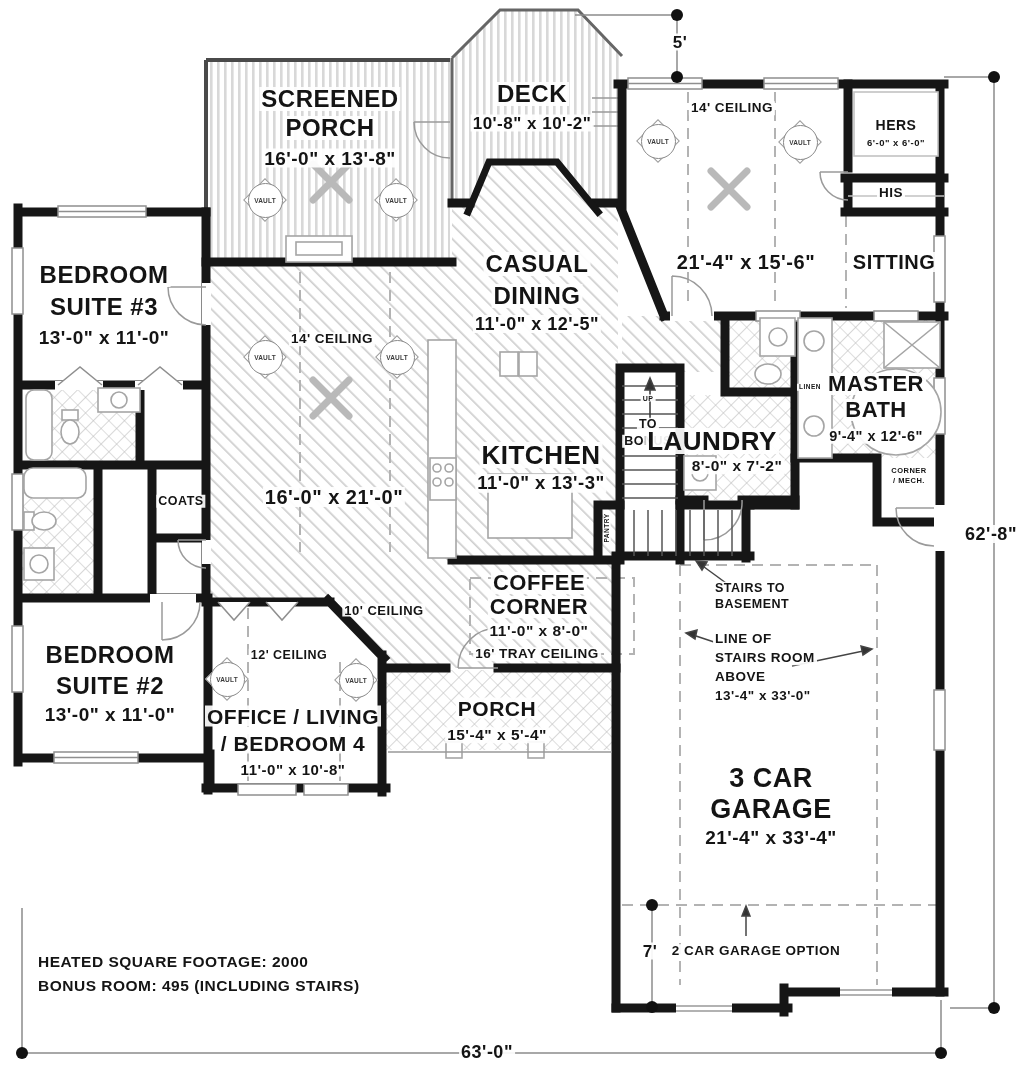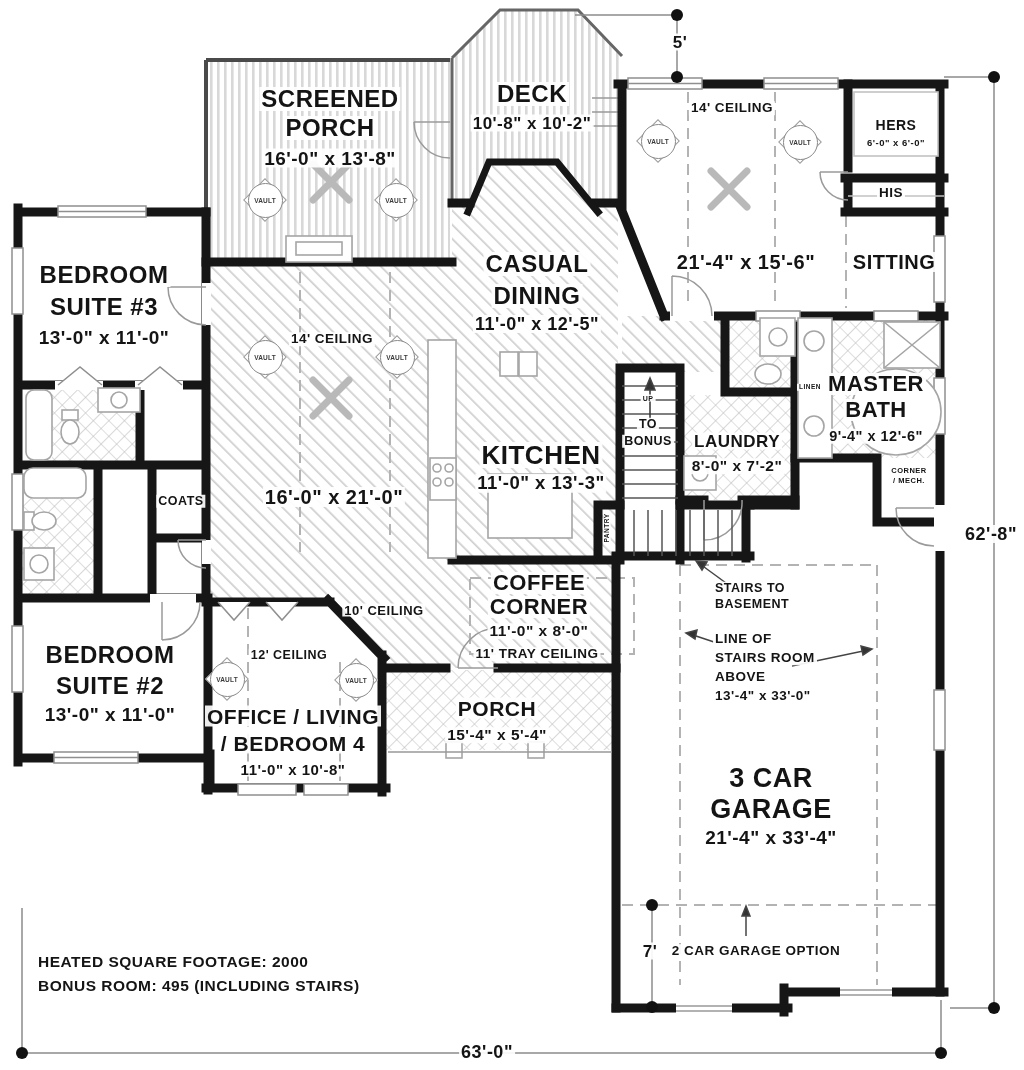--- a/index.html
+++ b/index.html
@@ -242,33 +242,33 @@
 <div class="lbl" style="left:537px;top:296px;font-size:24px">DINING</div>
 <div class="lbl" style="left:537px;top:324px;font-size:18px">11'-0" x 12'-5"</div>
 <div class="lbl" style="left:332px;top:339px;font-size:13.5px">14' CEILING</div>
 <div class="lbl" style="left:334px;top:497px;font-size:20px">16'-0" x 21'-0"</div>
 <div class="lbl" style="left:541px;top:455px;font-size:26px">KITCHEN</div>
 <div class="lbl" style="left:541px;top:483px;font-size:18.5px">11'-0" x 13'-3"</div>
 <div class="lbl" style="left:648px;top:398px;font-size:7px">UP</div>
 <div class="lbl" style="left:648px;top:424px;font-size:12.5px">TO</div>
 <div class="lbl" style="left:648px;top:441px;font-size:12.5px">BONUS</div>
 <div class="lbl rot" style="left:607px;top:528px;font-size:6.5px">PANTRY</div>
-<div class="lbl" style="left:737px;top:441px;font-size:17px">LAUNDRY</div>
+<div class="lbl" style="left:712px;top:441px;font-size:26px">LAUNDRY</div>
 <div class="lbl" style="left:737px;top:466px;font-size:15.5px">8'-0" x 7'-2"</div>
 <div class="lbl" style="left:810px;top:387px;font-size:6.5px">LINEN</div>
 <div class="lbl" style="left:876px;top:384px;font-size:22px">MASTER</div>
 <div class="lbl" style="left:876px;top:410px;font-size:22px">BATH</div>
 <div class="lbl" style="left:876px;top:436px;font-size:14.5px">9'-4" x 12'-6"</div>
 <div class="lbl" style="left:909px;top:471px;font-size:7.5px">CORNER</div>
 <div class="lbl" style="left:909px;top:481px;font-size:7.5px">/ MECH.</div>
 <div class="lbl" style="left:181px;top:501px;font-size:12.5px">COATS</div>
 <div class="lbl" style="left:539px;top:583px;font-size:22px">COFFEE</div>
 <div class="lbl" style="left:539px;top:607px;font-size:22px">CORNER</div>
 <div class="lbl" style="left:539px;top:631px;font-size:15.5px">11'-0" x 8'-0"</div>
-<div class="lbl" style="left:537px;top:654px;font-size:13.5px">11' TRAY CEILING</div>
+<div class="lbl" style="left:537px;top:654px;font-size:13.5px">16' TRAY CEILING</div>
 <div class="lbl" style="left:384px;top:610px;font-size:13px">10' CEILING</div>
 <div class="lbl" style="left:110px;top:655px;font-size:24px">BEDROOM</div>
 <div class="lbl" style="left:110px;top:686px;font-size:24px">SUITE #2</div>
 <div class="lbl" style="left:110px;top:714px;font-size:19px">13'-0" x 11'-0"</div>
 <div class="lbl" style="left:289px;top:655px;font-size:12.5px">12' CEILING</div>
 <div class="lbl" style="left:293px;top:716px;font-size:21px">OFFICE / LIVING</div>
 <div class="lbl" style="left:293px;top:743px;font-size:21px">/ BEDROOM 4</div>
 <div class="lbl" style="left:293px;top:769px;font-size:15px">11'-0" x 10'-8"</div>
 <div class="lbl" style="left:497px;top:708px;font-size:21px">PORCH</div>
 <div class="lbl" style="left:497px;top:735px;font-size:15.5px">15'-4" x 5'-4"</div>

